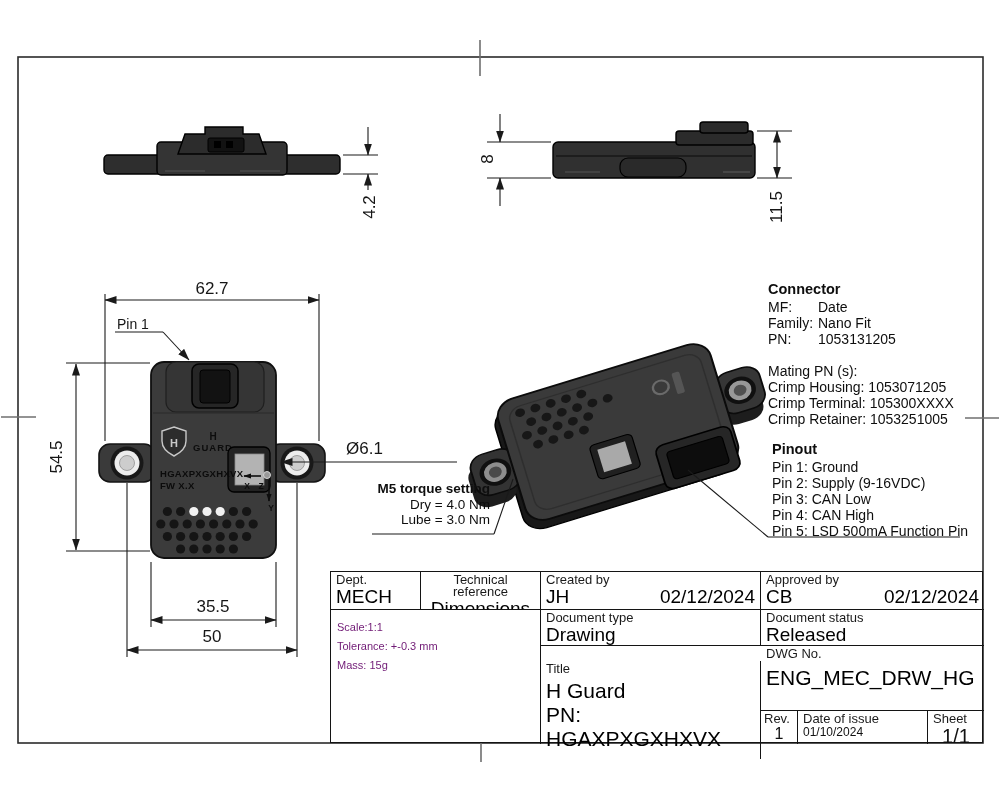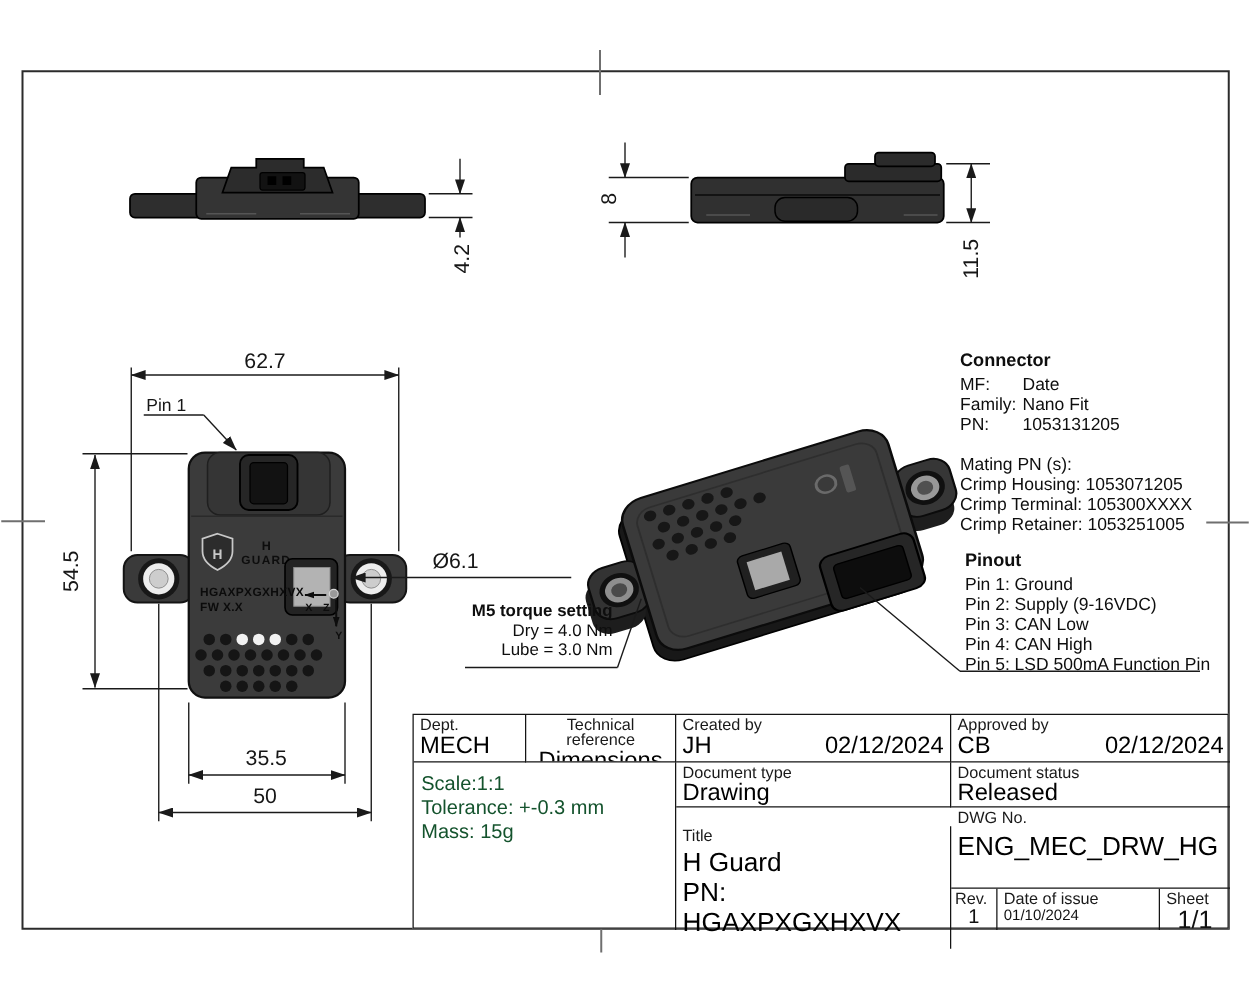--- a/index.html
+++ b/index.html
@@ -19,21 +19,21 @@
   .torque .ttl{font-weight:bold;}
   
   .tb{position:absolute;left:330px;top:571px;width:653px;height:172px;
       border:1.5px solid #141414;box-sizing:border-box;background:#fff;}
   .tb-cell{position:absolute;box-sizing:border-box;border-right:1.3px solid #141414;
            border-bottom:1.3px solid #141414;padding:2px 5px;overflow:hidden;}
   .tb-label{font-size:13px;color:#1a1a1a;line-height:12px;}
   .tb-big{font-size:19px;line-height:21px;color:#000;}
   .tb-xl{font-size:21px;line-height:24px;color:#000;}
   .tb-flex{display:flex;justify-content:space-between;align-items:baseline;}
-  .tb-notes{font-size:16px;line-height:19px;padding:8px 4px 0 6px;color:#14532d;}
+  .tb-notes{font-size:11px;line-height:19px;padding:8px 4px 0 6px;color:#701a75;}
   .noborder-r{border-right:none;}
   .noborder-b{border-bottom:none;}
   .ctr{text-align:center;}
 </style>
 </head>
 <body>
 
 <div class="page">
 
   <svg width="1000" height="800" viewBox="0 0 1000 800">

